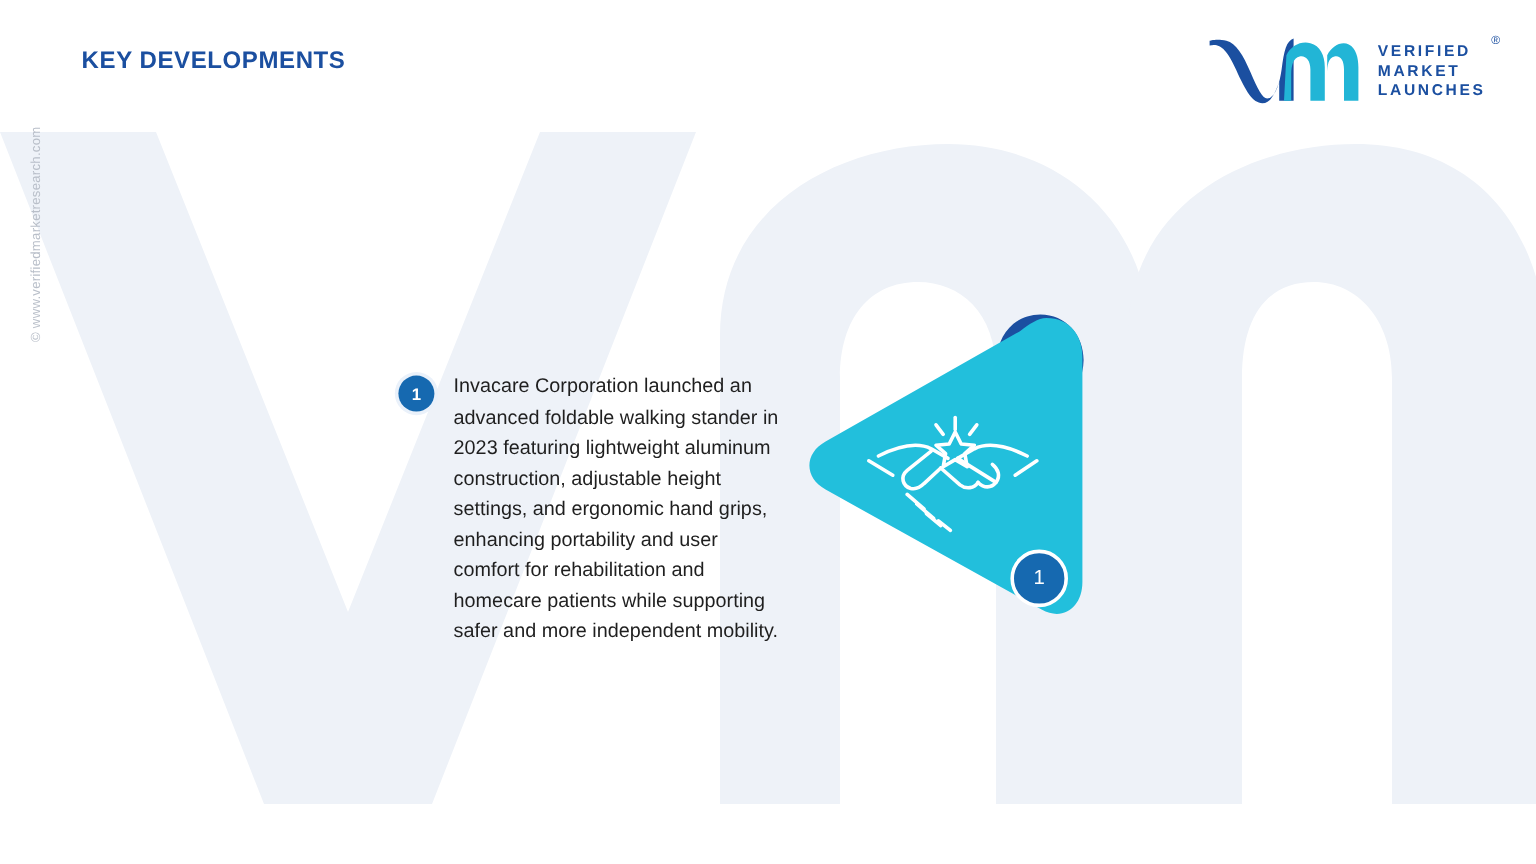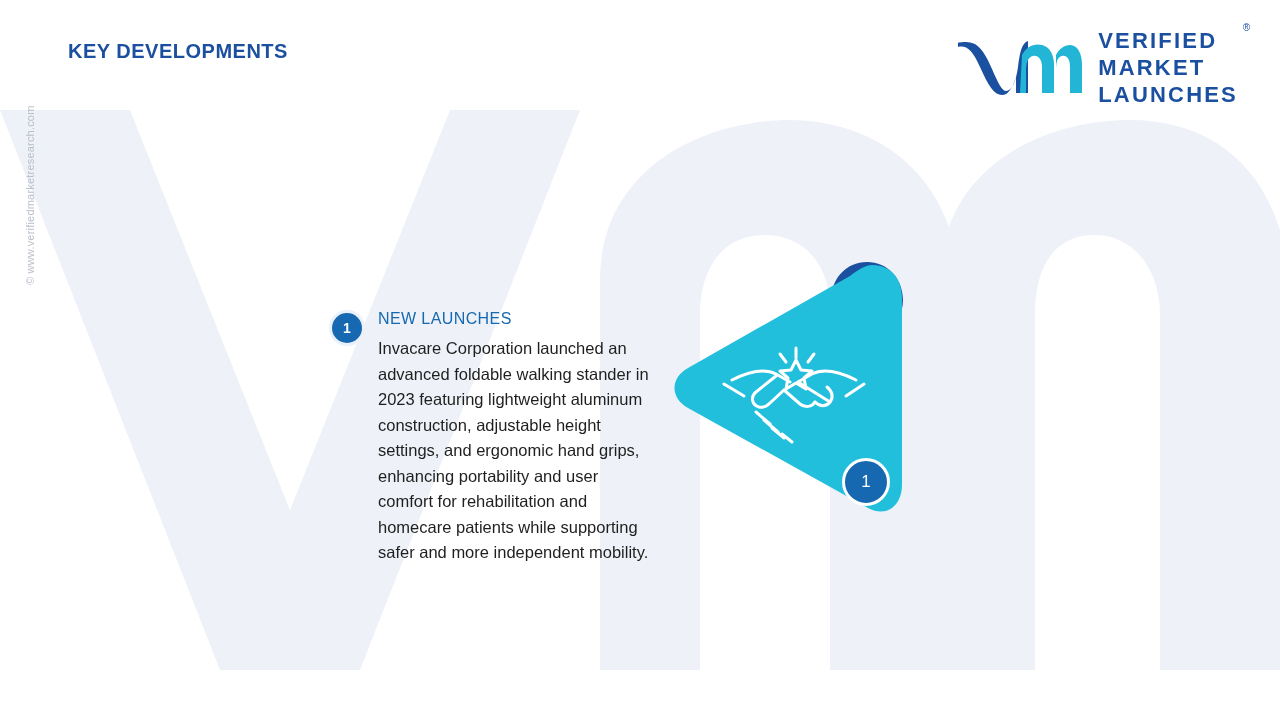--- a/index.html
+++ b/index.html
@@ -55,21 +55,21 @@
     height: 62px;
   }
   .logo-text {
     display: flex;
     flex-direction: column;
     justify-content: center;
     line-height: 1.22;
     position: relative;
   }
   .logo-text span {
-    font-size: 22px;
+    font-size: 13px;
     font-weight: bold;
     letter-spacing: 2.2px;
     color: #1b4fa0;
   }
   .logo-text .reg {
     position: absolute;
     top: -6px;
     right: -12px;
     font-size: 10px;
     letter-spacing: 0;
@@ -199,21 +199,20 @@
     <span>VERIFIED</span>
     <span>MARKET</span>
     <span>LAUNCHES</span>
   </div>
 </div>
 
 <div class="side-credit">© www.verifiedmarketresearch.com</div>
 
 <div class="content">
   <div class="badge">1</div>
-  <div class="item-heading">NEW LAUNCHES</div>
   <div class="item-body">Invacare Corporation launched an advanced foldable walking stander in 2023 featuring lightweight aluminum construction, adjustable height settings, and ergonomic hand grips, enhancing portability and user comfort for rehabilitation and homecare patients while supporting safer and more independent mobility.</div>
 </div>
 
 <div class="graphic">
   <svg width="280" height="290" viewBox="0 0 280 290" aria-hidden="true">
 
     <path d="M207 12 C228 12 243 29 243 50 C243 76 213 116 207 130 C201 116 171 76 171 50 C171 29 186 12 207 12 Z" fill="#1b4fa0"></path>
 
     <path d="M212 15 C232 15 242 30 242 48 L242 235 C242 256 226 268 208 258 L28 158 C10 148 10 128 28 118 L190 26 C198 20 205 15 212 15 Z" fill="#22bfdc"></path>
 

